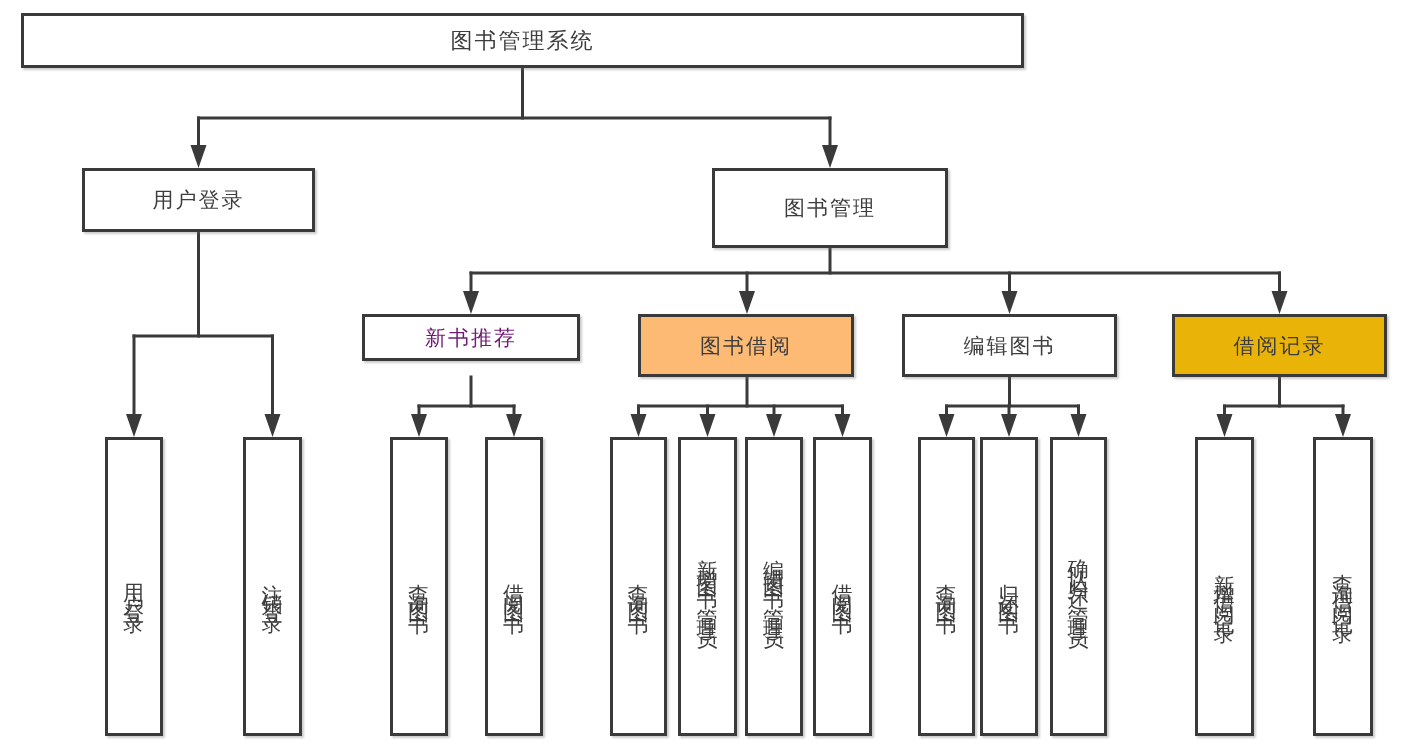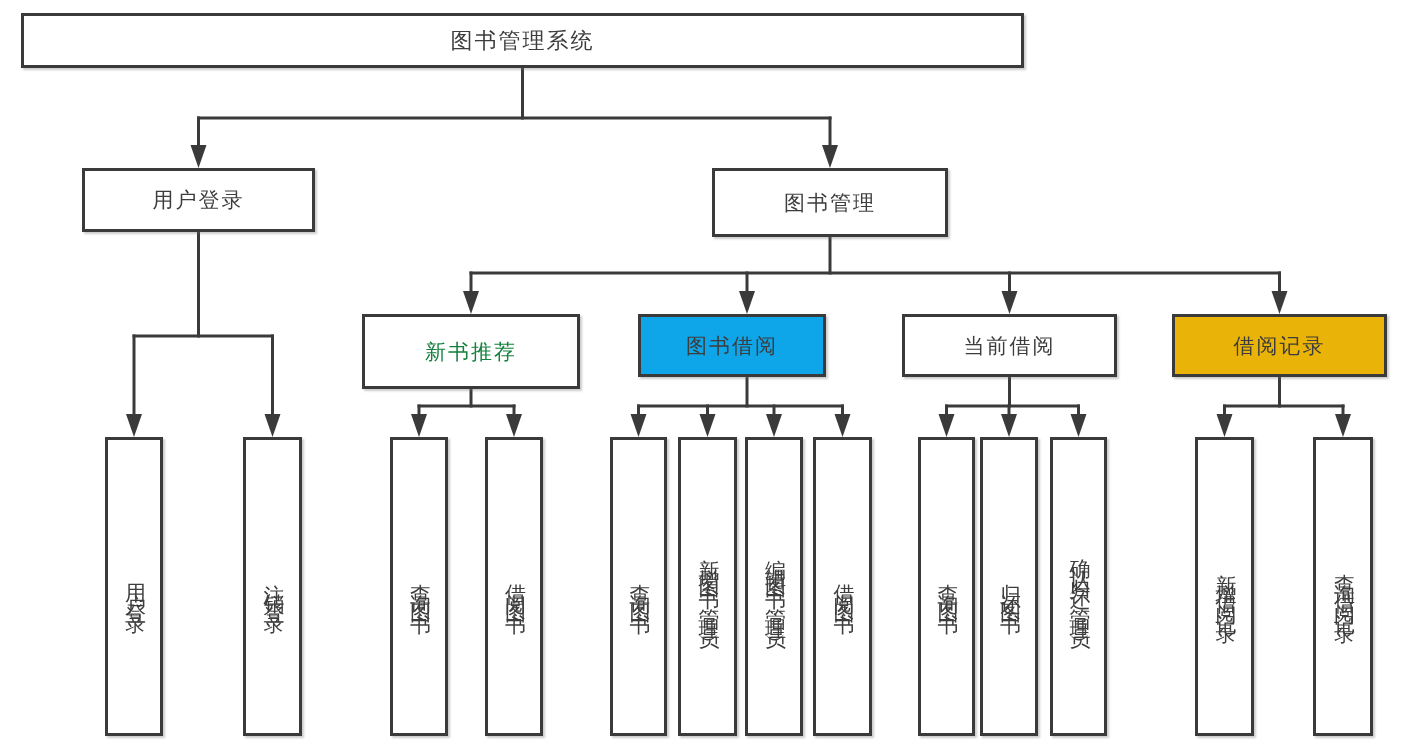--- a/index.html
+++ b/index.html
@@ -8,21 +8,20 @@
     font-family:"Liberation Sans",sans-serif;overflow:hidden;
   }
   .canvas svg{position:absolute;left:0;top:0;pointer-events:none;}
   .node{
     position:absolute;box-sizing:border-box;background:#ffffff;
     border:3px solid #3a3a3a;
     display:flex;align-items:center;justify-content:center;
     color:#3d3d3d;font-size:21px;letter-spacing:2px;
     box-shadow:1.5px 1.5px 2px rgba(110,110,110,0.35);
     white-space:nowrap;
-    font-family:Liberation Mono, monospace;
   }
   .node.root{font-size:22px;}
   .node.v{
     writing-mode:vertical-rl;text-orientation:mixed;
     letter-spacing:10px;line-height:1;white-space:normal;
   }
   .watermark{
     position:absolute;right:6px;bottom:1px;z-index:5;
     font-size:22px;letter-spacing:1px;
     color:#9c9c9c;
@@ -97,24 +96,24 @@
         <line x1="1224.5" y1="406" x2="1343" y2="406" stroke="#3a3a3a" stroke-width="3" stroke-linecap="square"></line>
         <line x1="1224.5" y1="406" x2="1224.5" y2="418" stroke="#3a3a3a" stroke-width="3" stroke-linecap="square"></line>
         <polygon points="1216.5,414 1232.5,414 1224.5,437" fill="#3a3a3a"></polygon>
         <line x1="1343" y1="406" x2="1343" y2="418" stroke="#3a3a3a" stroke-width="3" stroke-linecap="square"></line>
         <polygon points="1335,414 1351,414 1343,437" fill="#3a3a3a"></polygon>
       </g>
     </svg>
   <div id="nodes">
       <div class="node root" style="left: 21px; top: 13px; width: 1003px; height: 55px; border-color: rgb(58, 58, 58); background: rgb(255, 255, 255); color: rgb(61, 61, 61);">图书管理系统</div>
       <div class="node" style="left: 82px; top: 168px; width: 233px; height: 64px; border-color: rgb(58, 58, 58); background: rgb(255, 255, 255); color: rgb(61, 61, 61);">用户登录</div>
-      <div class="node" style="left: 712px; top: 168px; width: 236px; height: 69px; border-color: rgb(58, 58, 58); background: rgb(255, 255, 255); color: rgb(61, 61, 61);">图书管理</div>
-      <div class="node" style="left: 362px; top: 314px; width: 218px; height: 75px; border-color: rgb(58, 58, 58); background: rgb(255, 255, 255); color: #15803d;">新书推荐</div>
-      <div class="node" style="left: 638px; top: 314px; width: 188px; height: 63px; border-color: rgb(58, 58, 58); background: #0ea5e9; color: rgb(61, 61, 61);">图书借阅</div>
-      <div class="node" style="left: 902px; top: 314px; width: 215px; height: 63px; border-color: rgb(58, 58, 58); background: rgb(255, 255, 255); color: rgb(61, 61, 61);">当前借阅</div>
+      <div class="node" style="left: 712px; top: 168px; width: 236px; height: 80px; border-color: rgb(58, 58, 58); background: rgb(255, 255, 255); color: rgb(61, 61, 61);">图书管理</div>
+      <div class="node" style="left: 362px; top: 314px; width: 218px; height: 47px; border-color: rgb(58, 58, 58); background: rgb(255, 255, 255); color: #701a75;">新书推荐</div>
+      <div class="node" style="left: 638px; top: 314px; width: 216px; height: 63px; border-color: rgb(58, 58, 58); background: #fdba74; color: rgb(61, 61, 61);">图书借阅</div>
+      <div class="node" style="left: 902px; top: 314px; width: 215px; height: 63px; border-color: rgb(58, 58, 58); background: rgb(255, 255, 255); color: rgb(61, 61, 61);">编辑图书</div>
       <div class="node" style="left: 1172px; top: 314px; width: 215px; height: 63px; border-color: rgb(58, 58, 58); background: #eab308; color: rgb(61, 61, 61);">借阅记录</div>
       <div class="node v" style="left: 105px; top: 437px; width: 58px; height: 299px; border-color: rgb(58, 58, 58); background: rgb(255, 255, 255); color: rgb(61, 61, 61);">用户登录</div>
       <div class="node v" style="left: 243px; top: 437px; width: 59px; height: 299px; border-color: rgb(58, 58, 58); background: rgb(255, 255, 255); color: rgb(61, 61, 61);">注销登录</div>
       <div class="node v" style="left: 390px; top: 437px; width: 58px; height: 299px; border-color: rgb(58, 58, 58); background: rgb(255, 255, 255); color: rgb(61, 61, 61);">查询图书</div>
       <div class="node v" style="left: 485px; top: 437px; width: 58px; height: 299px; border-color: rgb(58, 58, 58); background: rgb(255, 255, 255); color: rgb(61, 61, 61);">借阅图书</div>
       <div class="node v" style="left: 610px; top: 437px; width: 57px; height: 299px; border-color: rgb(58, 58, 58); background: rgb(255, 255, 255); color: rgb(61, 61, 61);">查询图书</div>
       <div class="node v" style="left: 678px; top: 437px; width: 59px; height: 299px; border-color: rgb(58, 58, 58); background: rgb(255, 255, 255); color: rgb(61, 61, 61);">新增图书（管理员）</div>
       <div class="node v" style="left: 745px; top: 437px; width: 58px; height: 299px; border-color: rgb(58, 58, 58); background: rgb(255, 255, 255); color: rgb(61, 61, 61);">编辑图书（管理员）</div>
       <div class="node v" style="left: 813px; top: 437px; width: 59px; height: 299px; border-color: rgb(58, 58, 58); background: rgb(255, 255, 255); color: rgb(61, 61, 61);">借阅图书</div>
       <div class="node v" style="left: 918px; top: 437px; width: 57px; height: 299px; border-color: rgb(58, 58, 58); background: rgb(255, 255, 255); color: rgb(61, 61, 61);">查询图书</div>

